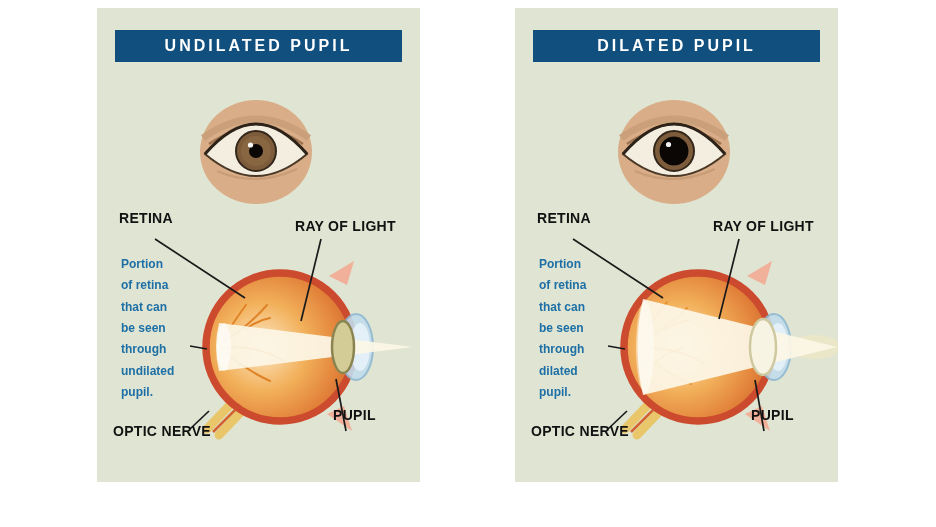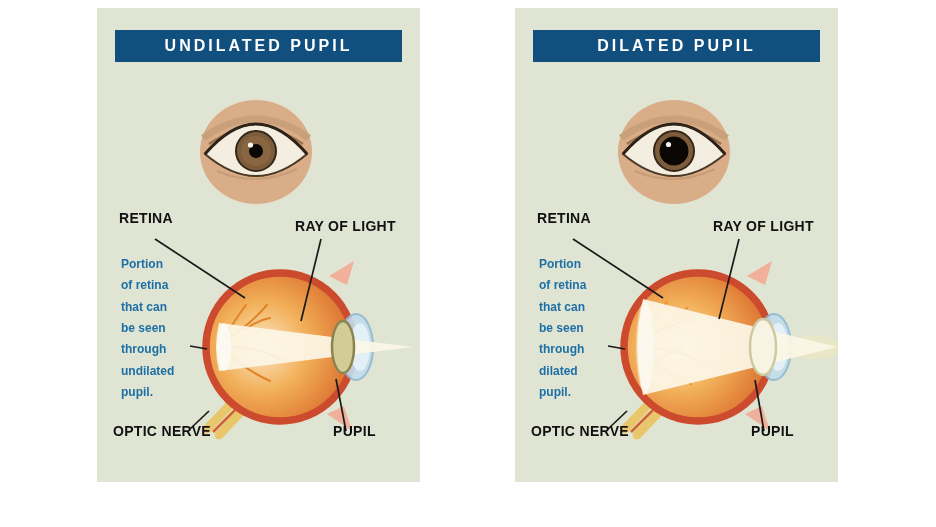--- a/index.html
+++ b/index.html
@@ -22,21 +22,21 @@
     font-weight:bold; font-size:16px; letter-spacing:3px;
   }
   svg.diagram { position:absolute; left:0; top:0; width:323px; height:474px; }
   .lbl {
     position:absolute; font-size:14px; font-weight:bold; color:#111111;
     letter-spacing:.3px; white-space:nowrap;
   }
   .lbl-retina { left:22px;  top:202px; }
   .lbl-ray    { left:198px; top:210px; }
   .lbl-optic  { left:16px;  top:415px;text-align:right; }
-  .lbl-pupil  { left:236px; top:415px; }
+  .lbl-pupil  { left:236px; top:399px; }
   .note {
     position:absolute; left:24px; top:246px; width:88px;
     font-size:12px; font-weight:bold; color:#1d6fa6;
     line-height:1.78; white-space:pre-line;
   }
 </style>
 </head>
 <body>
 
 <div class="panel" id="panel-undilated">

